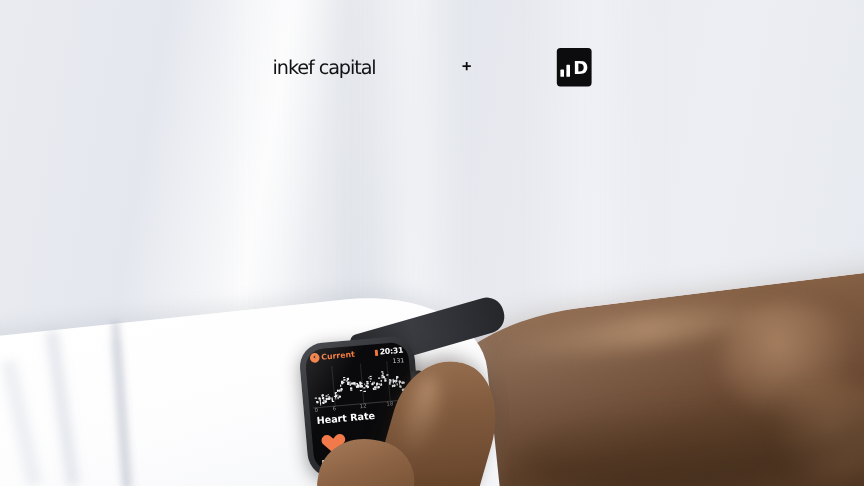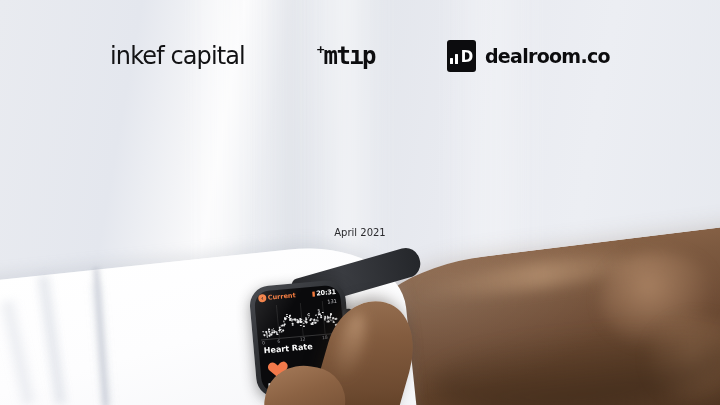--- a/index.html
+++ b/index.html
@@ -334,21 +334,21 @@
     left: 0;
     right: 0;
     display: flex;
     justify-content: center;
     align-items: center;
     gap: 72px;
   }
 
   .logo-inkef {
     font-family: "DejaVu Sans", sans-serif;
-    font-size: 24px;
+    font-size: 16px;
     letter-spacing: -.9px;
     color: #121214;
     font-weight: 400;
     white-space: nowrap;
   }
 
   .logo-mtip {
     display: flex;
     align-items: flex-start;
     color: #0d0d0f;
@@ -670,30 +670,27 @@
   </div>
 
   <div class="content">
 
     <div class="logo-row">
 
       <div class="logo-inkef">inkef capital</div>
 
       <div class="logo-mtip">
         <span class="plus">+</span>
-        <span class="word">mtıp</span>
       </div>
 
       <div class="logo-dealroom">
         <span class="dr-mark">
           <span class="dr-bar b1"></span>
           <span class="dr-bar b2"></span>
           <span class="dr-d">D</span>
         </span>
-        <span class="dr-text">dealroom.co</span>
       </div>
 
     </div>
 
-    <div class="date">April 2021</div>
 
   </div>
 </div>
 
 </body></html>

